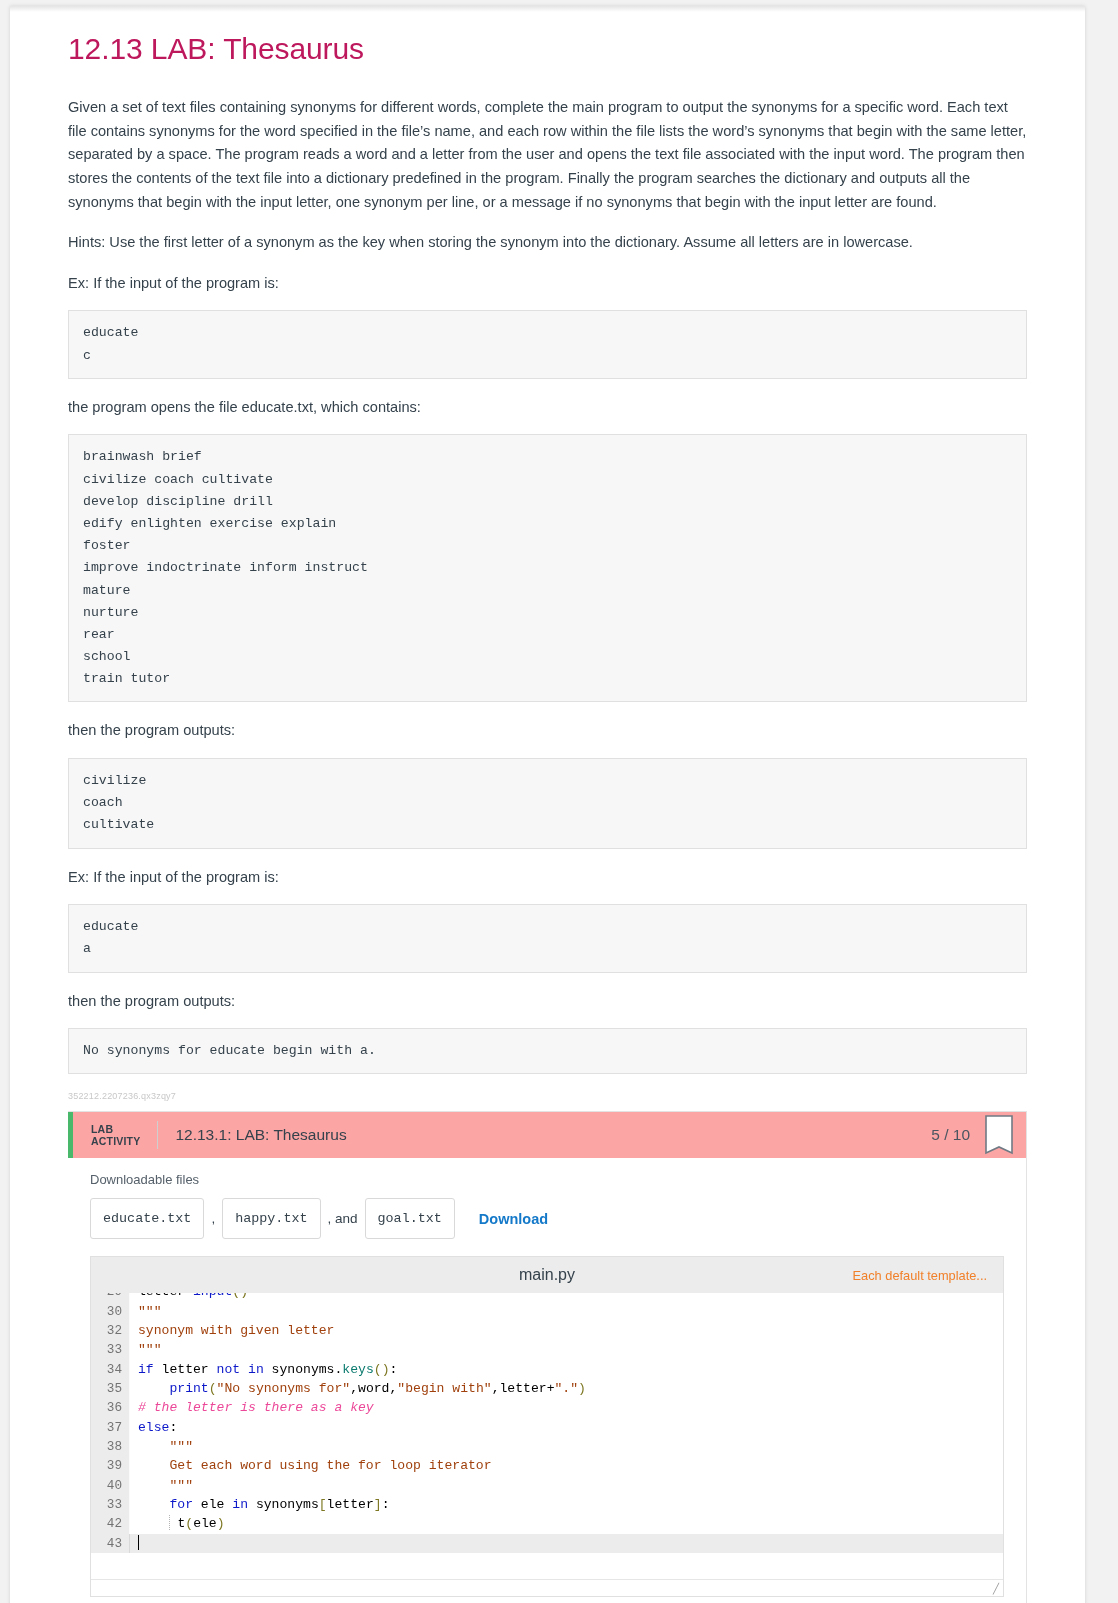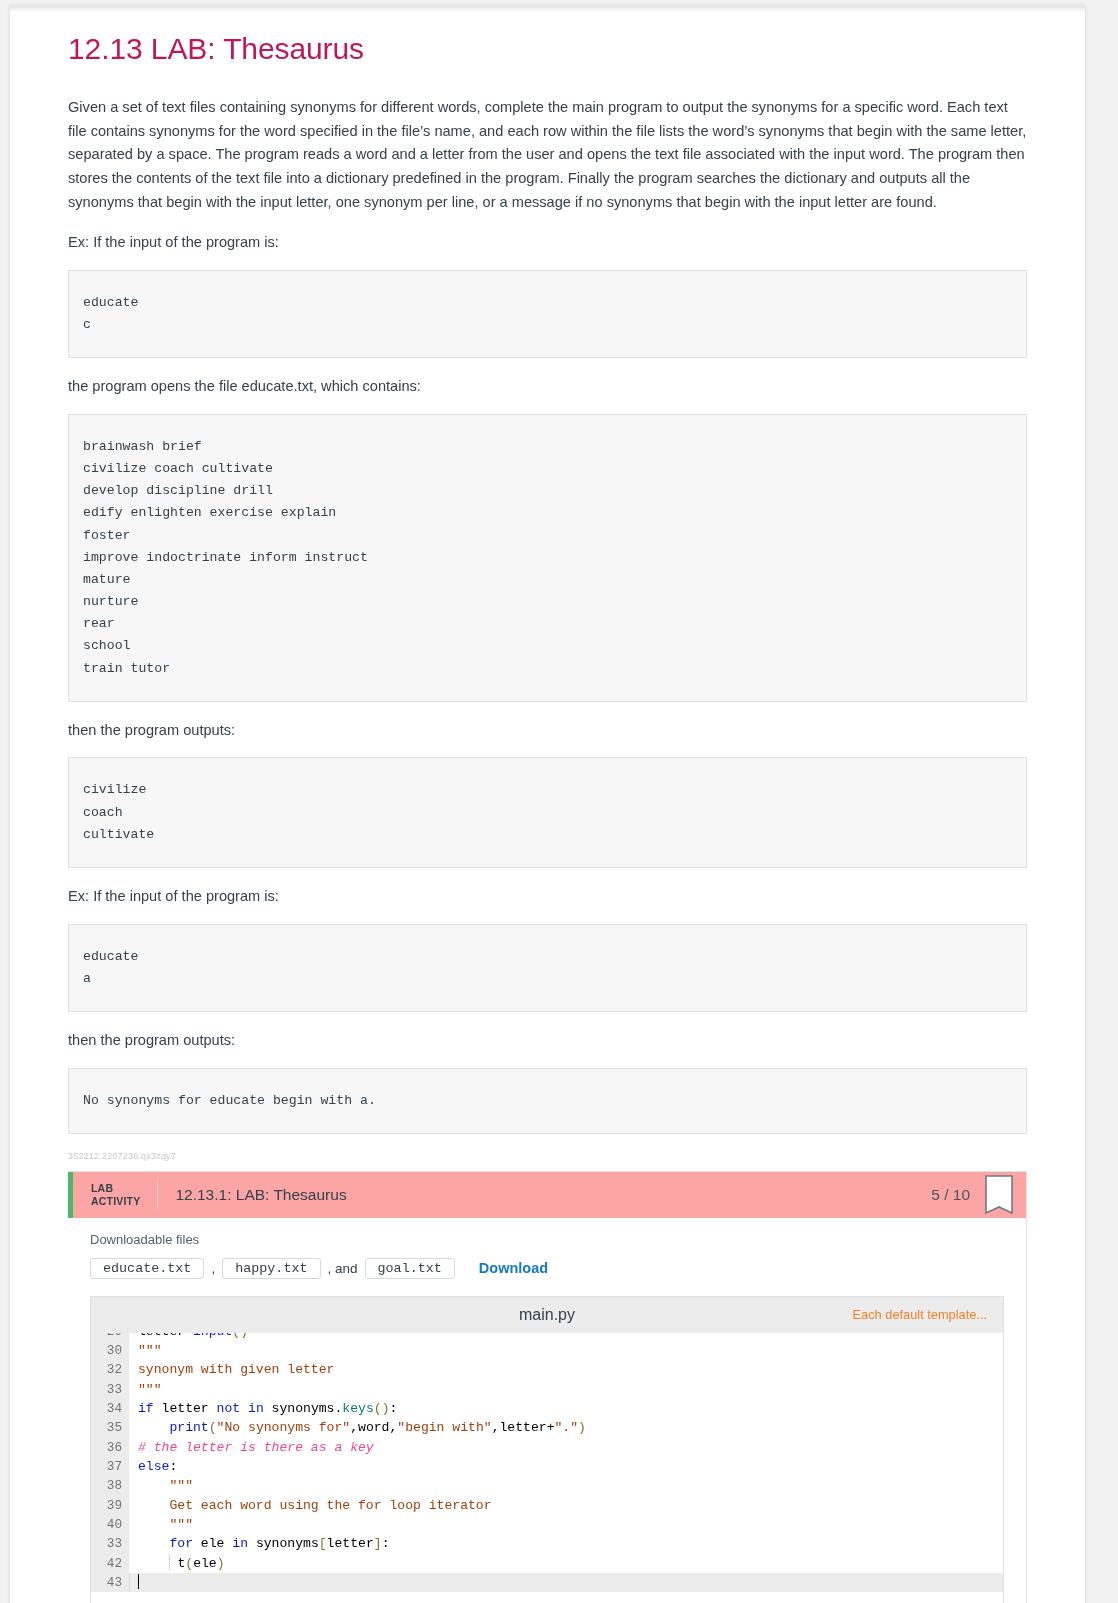--- a/index.html
+++ b/index.html
@@ -42,21 +42,21 @@
     font-size: 14.6px;
     line-height: 1.62;
     color: #35424c;
     margin: 0 0 17px 0;
   }
   p.tight { margin-bottom: 15px; }
 
   .io-box {
     border: 1px solid #e0e0e0;
     background: #f7f7f7;
-    padding: 21px 14px;
+    padding: 11px 14px;
     margin: 0 0 17px 0;
     font-family: "Liberation Mono", monospace;
     font-size: 13.2px;
     line-height: 1.68;
     color: #35424c;
     white-space: pre;
     overflow: hidden;
   }
 
   .activity-id {
@@ -111,21 +111,21 @@
   }
 
   .lab-body { padding: 14px 22px 18px 22px; }
 
   .dl-label { font-size: 13px; color: #55606a; margin-bottom: 11px; }
   .dl-row { display: flex; align-items: center; gap: 0; margin-bottom: 17px; }
   .file-chip {
     border: 1px solid #d9d9d9;
     border-radius: 3px;
     background: #ffffff;
-    padding: 2px 12px;
+    padding: 12px 12px;
     font-family: "Liberation Mono", monospace;
     font-size: 13.4px;
     color: #35424c;
   }
   .sep { font-size: 13.5px; color: #35424c; padding: 0 7px; }
   .dl-link {
     color: #1479c9;
     font-size: 14.5px;
     font-weight: bold;
     margin-left: 24px;
@@ -232,20 +232,21 @@
 <body>
 
 <div class="page-shell">
   <div class="topstrip"></div>
 
   <div class="content">
 
     <h1 class="lab-title">12.13 LAB: Thesaurus</h1>
 
     <p class="body-text">Given a set of text files containing synonyms for different words, complete the main program to output the synonyms for a specific word. Each text file contains synonyms for the word specified in the file’s name, and each row within the file lists the word’s synonyms that begin with the same letter, separated by a space. The program reads a word and a letter from the user and opens the text file associated with the input word. The program then stores the contents of the text file into a dictionary predefined in the program. Finally the program searches the dictionary and outputs all the synonyms that begin with the input letter, one synonym per line, or a message if no synonyms that begin with the input letter are found.</p>
+    <p class="body-text">Hints: Use the first letter of a synonym as the key when storing the synonym into the dictionary. Assume all letters are in lowercase.</p>
 
     <p class="body-text tight">Ex: If the input of the program is:</p>
     <div class="io-box">educate
 c</div>
 
     <p class="body-text tight">the program opens the file educate.txt, which contains:</p>
     <div class="io-box">brainwash brief
 civilize coach cultivate
 develop discipline drill
 edify enlighten exercise explain

